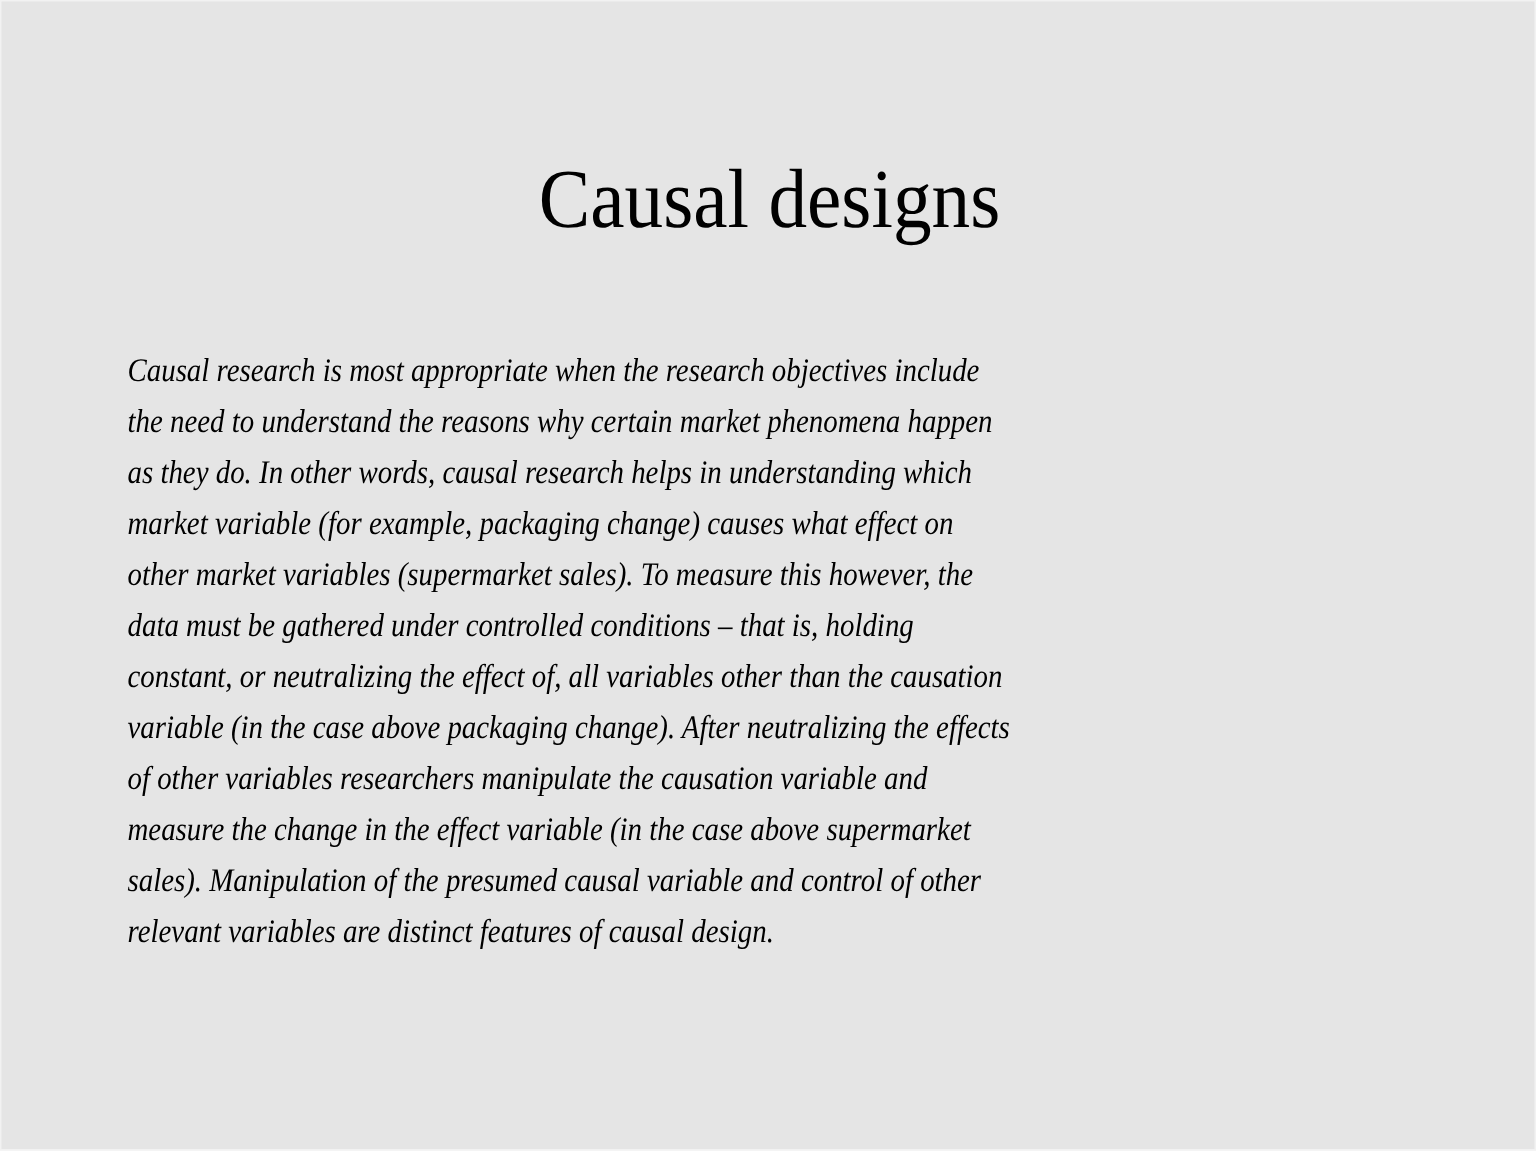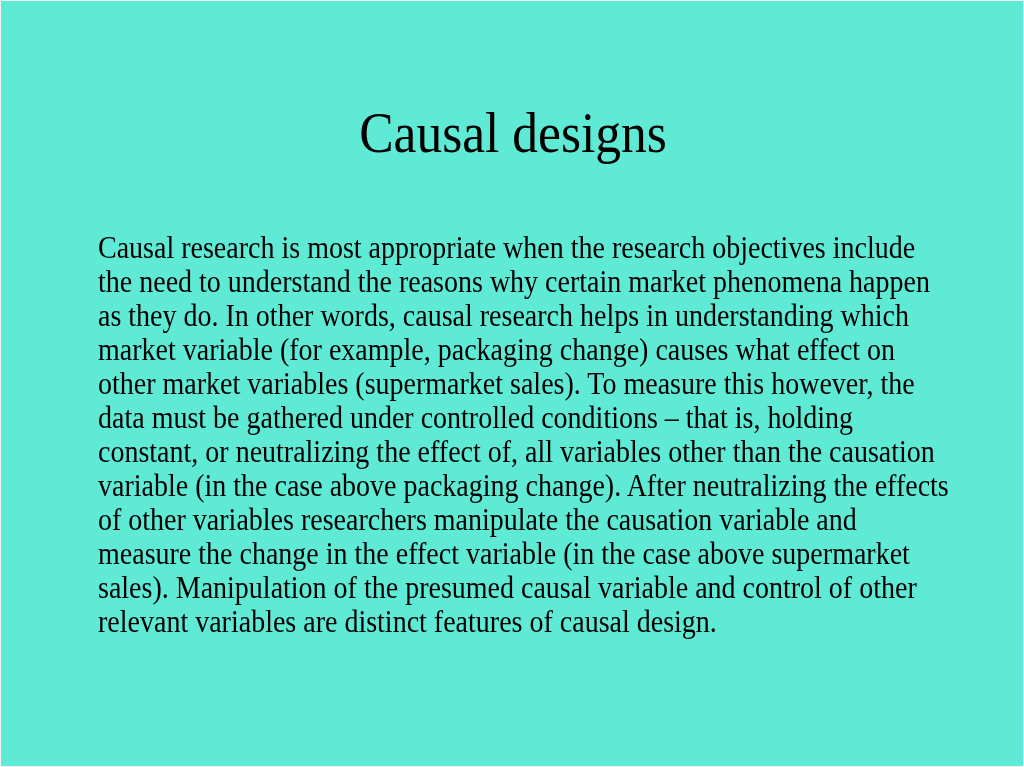--- a/index.html
+++ b/index.html
@@ -12,45 +12,46 @@
       height: 767px;
       position: relative;
       overflow: hidden;
     }
     .slide {
       position: absolute;
       left: 0; top: 0;
       width: 1022px;
       height: 765px;
       border: 1px solid #f2f2f2;
-      background: #5eead4;
+      background: #e5e5e5;
     }
     .title {
       position: absolute;
       left: 0;
       top: 96px;
       width: 1024px;
       text-align: center;
       font-family: "Liberation Serif", "DejaVu Serif", serif;
       font-size: 56px;
       line-height: 72px;
       color: #000000;
       transform: scaleX(0.92);
       transform-origin: center;
       letter-spacing: 0px;
     }
     .body-text {
       position: absolute;
-      left: 97px;
+      left: 84px;
       top: 229px;
       width: 900px;
       font-family: "Liberation Serif", "DejaVu Serif", serif;
-      font-size: 32px;
+      font-size: 22px;
       line-height: 34px;
       color: #000000;
+      font-style: italic;
     }
     .line {
       display: block;
       white-space: nowrap;
       transform: scaleX(0.875);
       transform-origin: left center;
     }
   </style>
 </head>
 <body>

